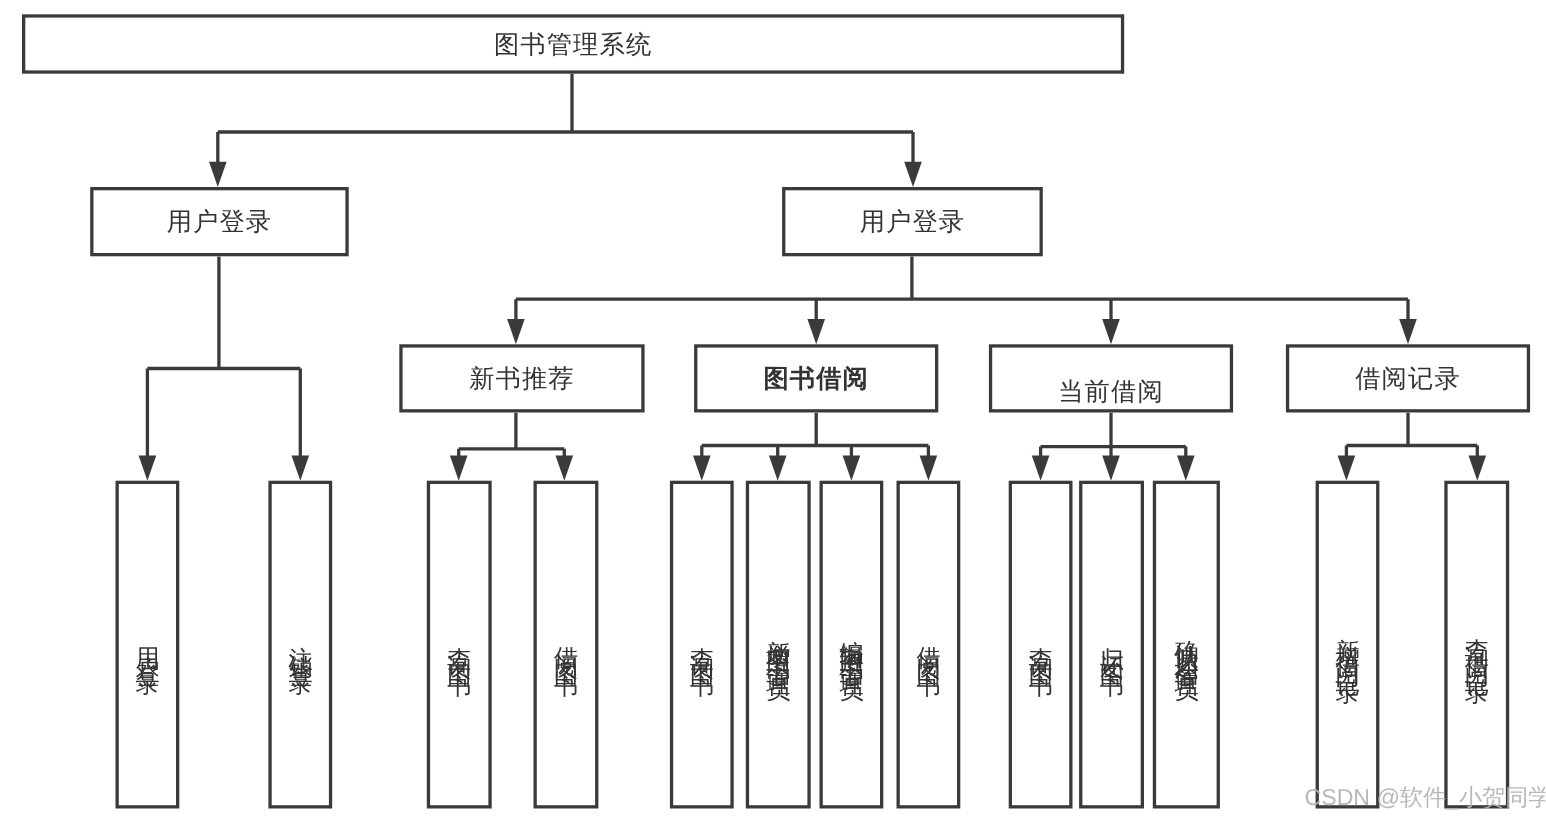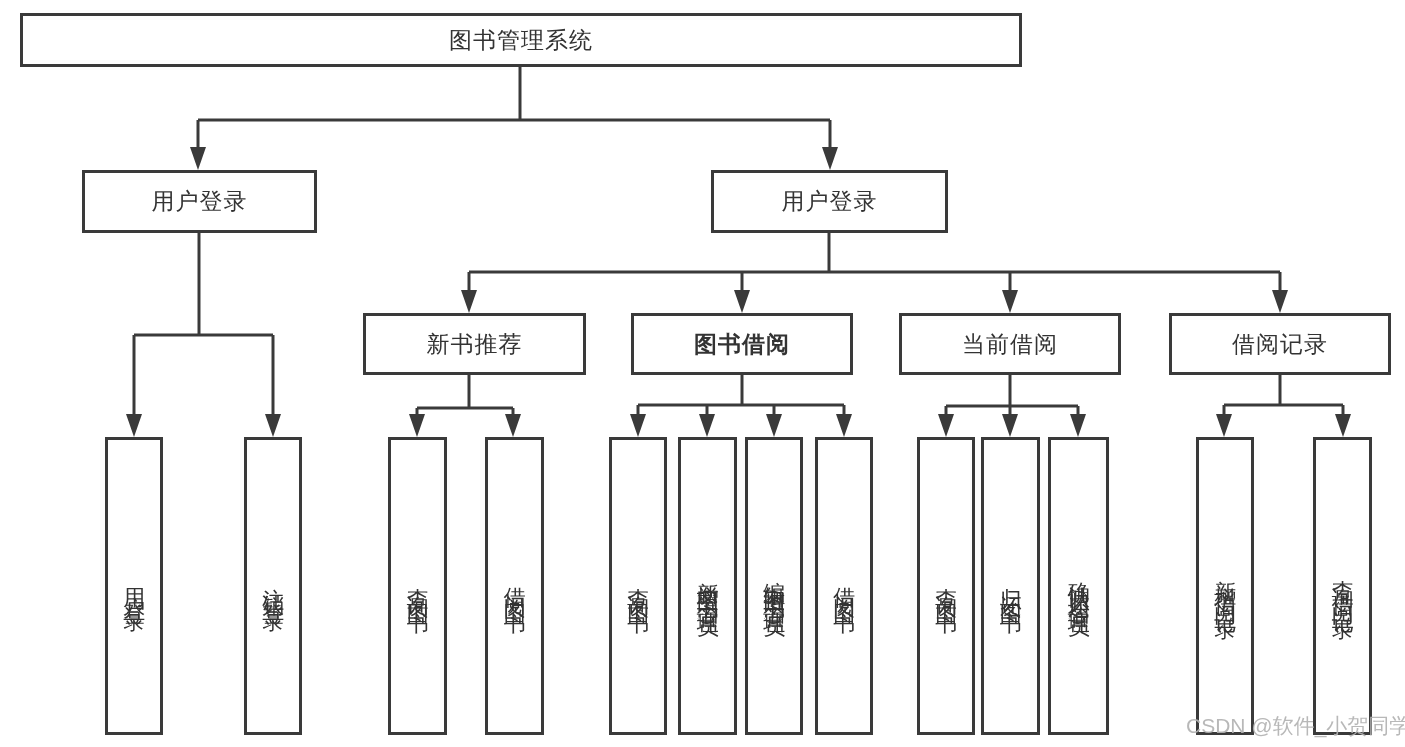--- a/index.html
+++ b/index.html
@@ -117,21 +117,21 @@
   <div class="node" style="left:711px;top:170px;width:237px;height:63px;">
     <span class="hlabel">用户登录</span>
   </div>
 
   <div class="node" style="left:363px;top:313px;width:223px;height:62px;">
     <span class="hlabel">新书推荐</span>
   </div>
   <div class="node" style="left:631px;top:313px;width:222px;height:62px;font-weight:bold;">
     <span class="hlabel">图书借阅</span>
   </div>
-  <div class="node" style="left:899px;top:313px;width:222px;height:62px;">
+  <div class="node" style="left:899px;top:313px;width:222px;height:62px;align-items:flex-end;">
     <span class="hlabel">当前借阅</span>
   </div>
   <div class="node" style="left:1169px;top:313px;width:222px;height:62px;">
     <span class="hlabel">借阅记录</span>
   </div>
 
   <div class="node leaf" style="left:105px;top:437px;width:58px;height:298px;">
     <span class="vlabel">用户登录</span>
   </div>
   <div class="node leaf" style="left:244px;top:437px;width:58px;height:298px;">

